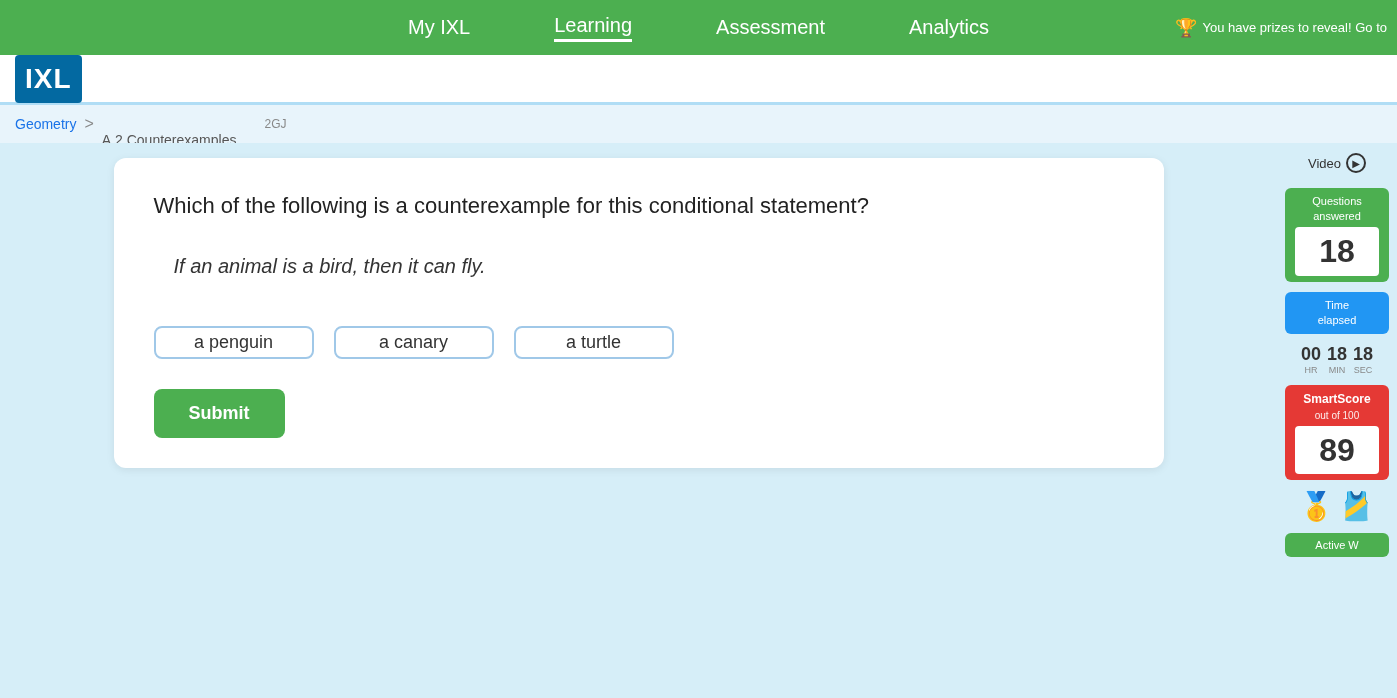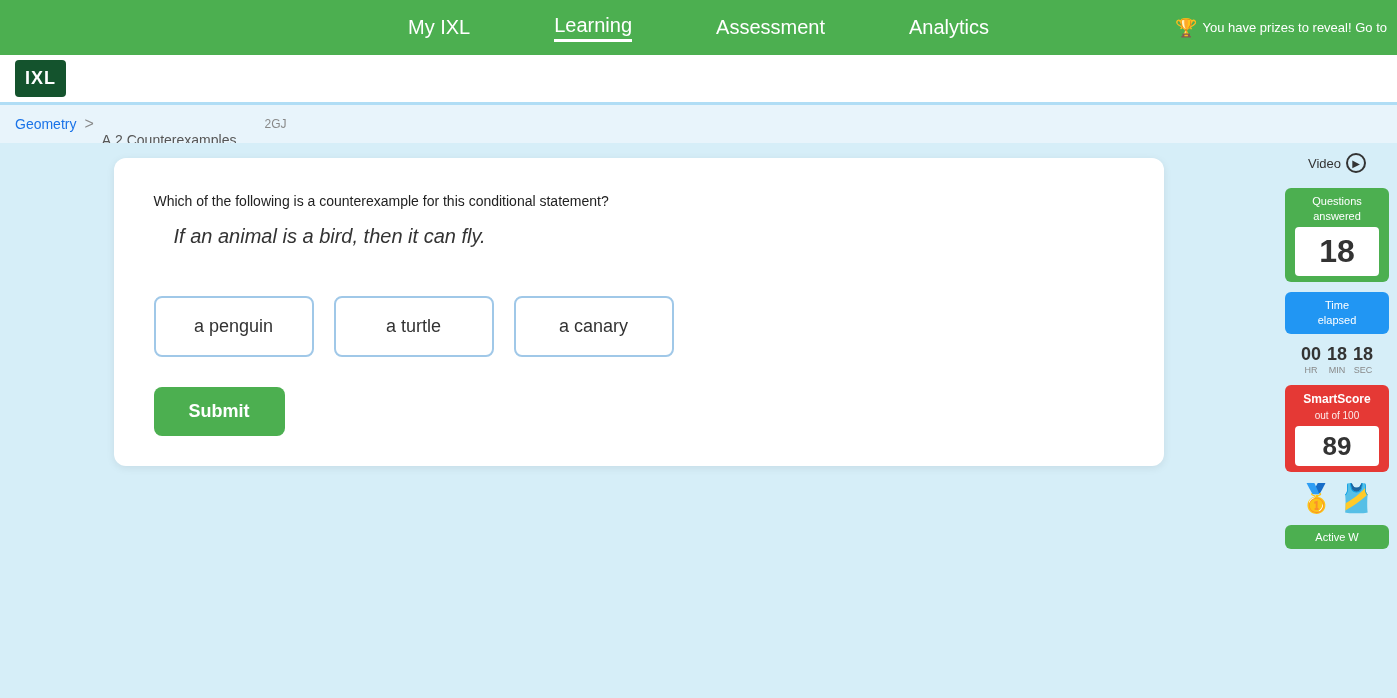--- a/index.html
+++ b/index.html
@@ -50,23 +50,23 @@
     
     .logo-bar {
       background: white;
       height: 50px;
       display: flex;
       align-items: center;
       padding: 0 15px;
       border-bottom: 3px solid #b0ddf5;
     }
     .logo {
-      background: #14532d;
-      color: white;
-      font-size: 18px;
+      background: #0369a1;
+      color: white;
+      font-size: 28px;
       font-weight: bold;
       padding: 8px 10px;
       border-radius: 4px;
       letter-spacing: 1px;
     }
     .logo span.i-letter {
       color: white;
     }
 
     
@@ -119,23 +119,23 @@
     .question-card {
       background: white;
       border-radius: 12px;
       padding: 35px 40px 30px 40px;
       width: 95%;
       max-width: 1050px;
       box-shadow: 0 2px 8px rgba(0,0,0,0.08);
     }
 
     .question-text {
-      font-size: 14px;
+      font-size: 22px;
       color: #222;
-      margin-bottom: 16px;
+      margin-bottom: 36px;
       font-weight: 400;
     }
     .condition-text {
       font-size: 20px;
       color: #333;
       margin-bottom: 48px;
       margin-left: 20px;
       font-style: italic;
     }
 
@@ -143,21 +143,21 @@
       display: flex;
       gap: 20px;
       margin-bottom: 30px;
       flex-wrap: wrap;
     }
 
     .answer-btn {
       border: 2px solid #a0c8e8;
       background: white;
       border-radius: 8px;
-      padding: 18px 35px;
+      padding: 4px 35px;
       font-size: 18px;
       color: #333;
       cursor: pointer;
       min-width: 160px;
       text-align: center;
       transition: background 0.2s;
     }
 
     .submit-btn {
       background: #4caf50;
@@ -268,21 +268,21 @@
     }
     .smart-score-box .score-label {
       font-weight: bold;
       font-size: 12px;
     }
     .smart-score-box .score-sublabel {
       font-size: 10px;
       opacity: 0.9;
     }
     .smart-score-value {
-      font-size: 26px;
+      font-size: 32px;
       font-weight: bold;
       color: #333;
       background: white;
       border-radius: 4px;
       display: block;
       text-align: center;
       padding: 2px 0;
       margin-top: 2px;
     }
 
@@ -333,22 +333,22 @@
 <div class="main-layout">
 
   <div class="content-area">
     <div class="question-card">
 
       <p class="question-text">Which of the following is a counterexample for this conditional statement?</p>
       <p class="condition-text">If an animal is a bird, then it can fly.</p>
 
       <div class="answers-row">
         <button class="answer-btn">a penguin</button>
+        <button class="answer-btn">a canary</button>
         <button class="answer-btn">a turtle</button>
-        <button class="answer-btn">a canary</button>
       </div>
 
       <button class="submit-btn">Submit</button>
 
     </div>
   </div>
 
   <div class="sidebar">
 
     <div class="video-btn">

